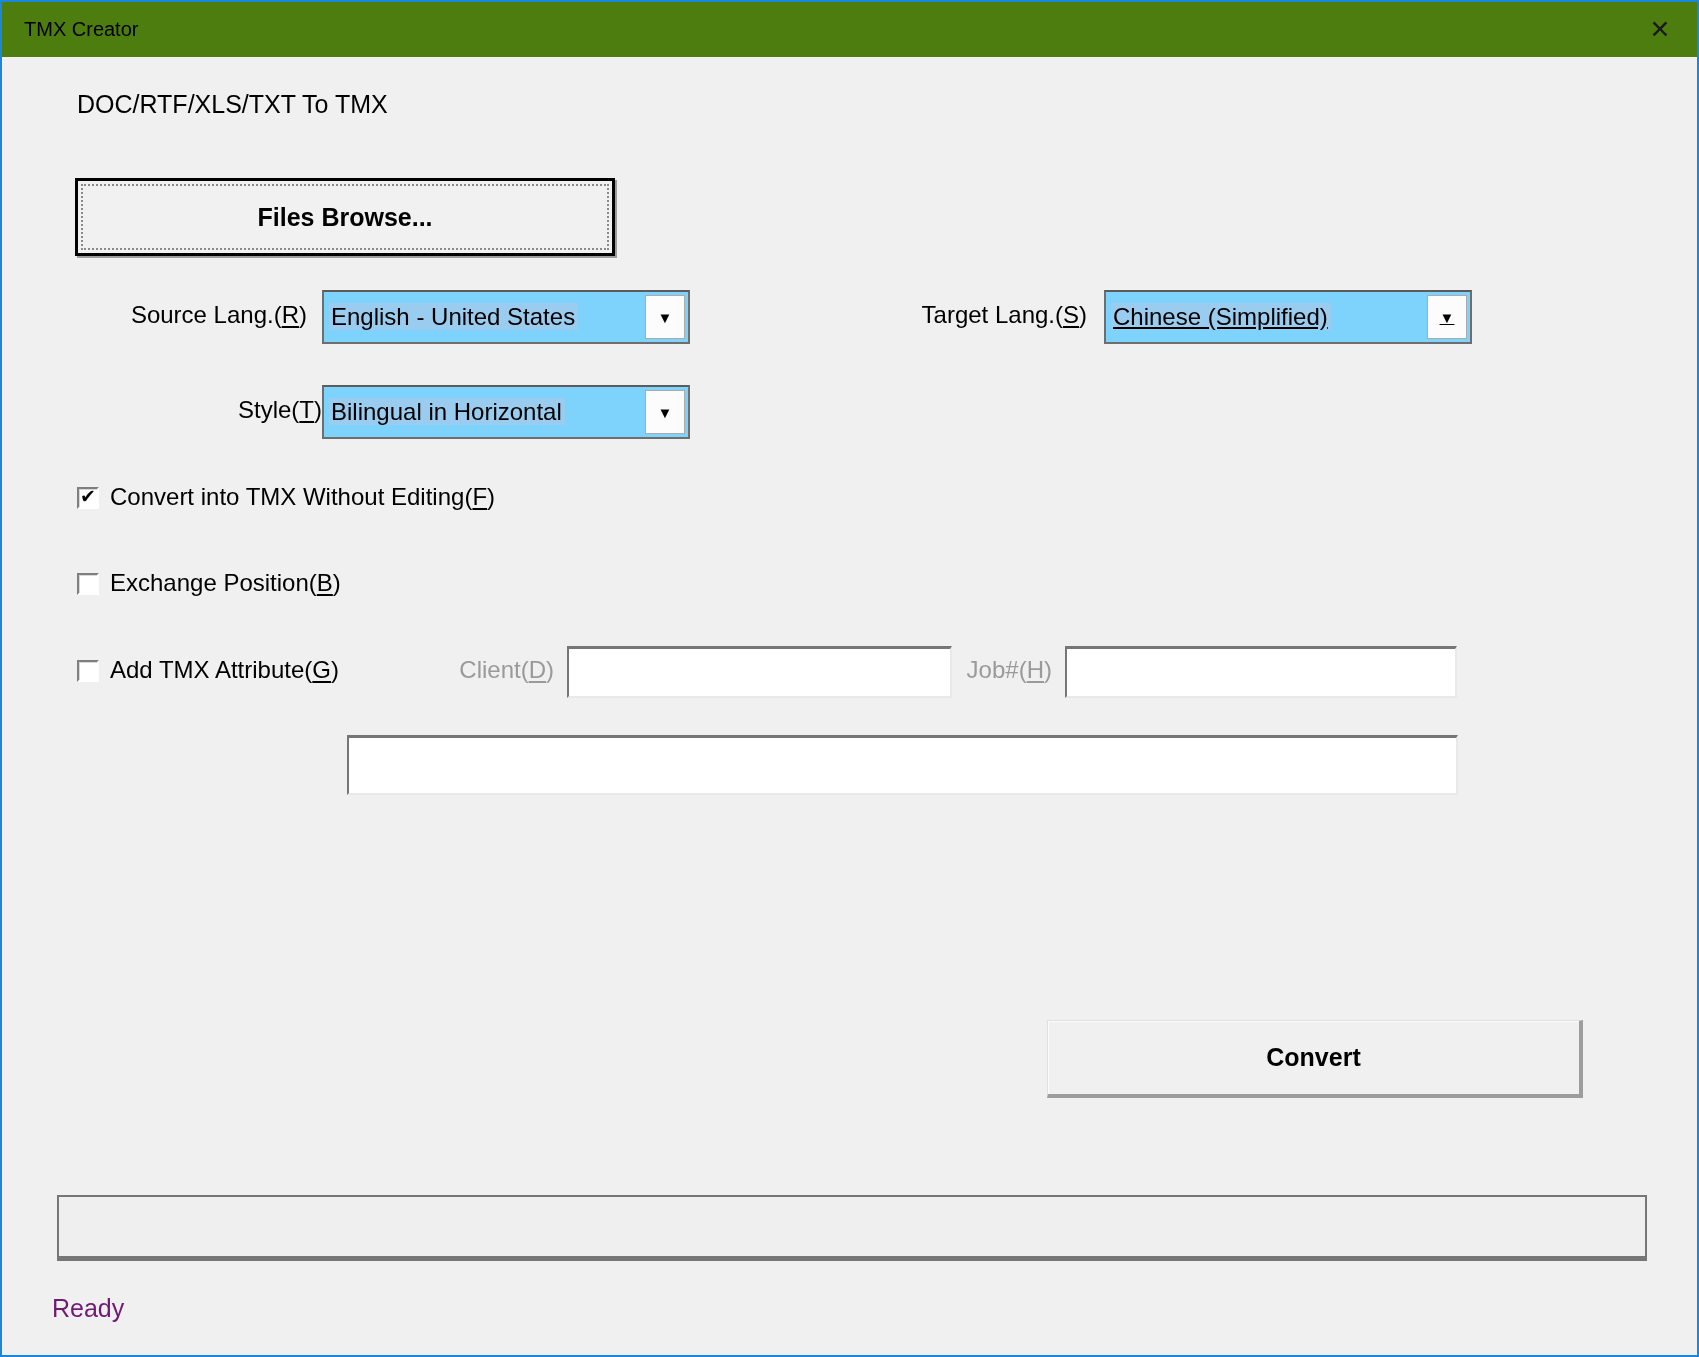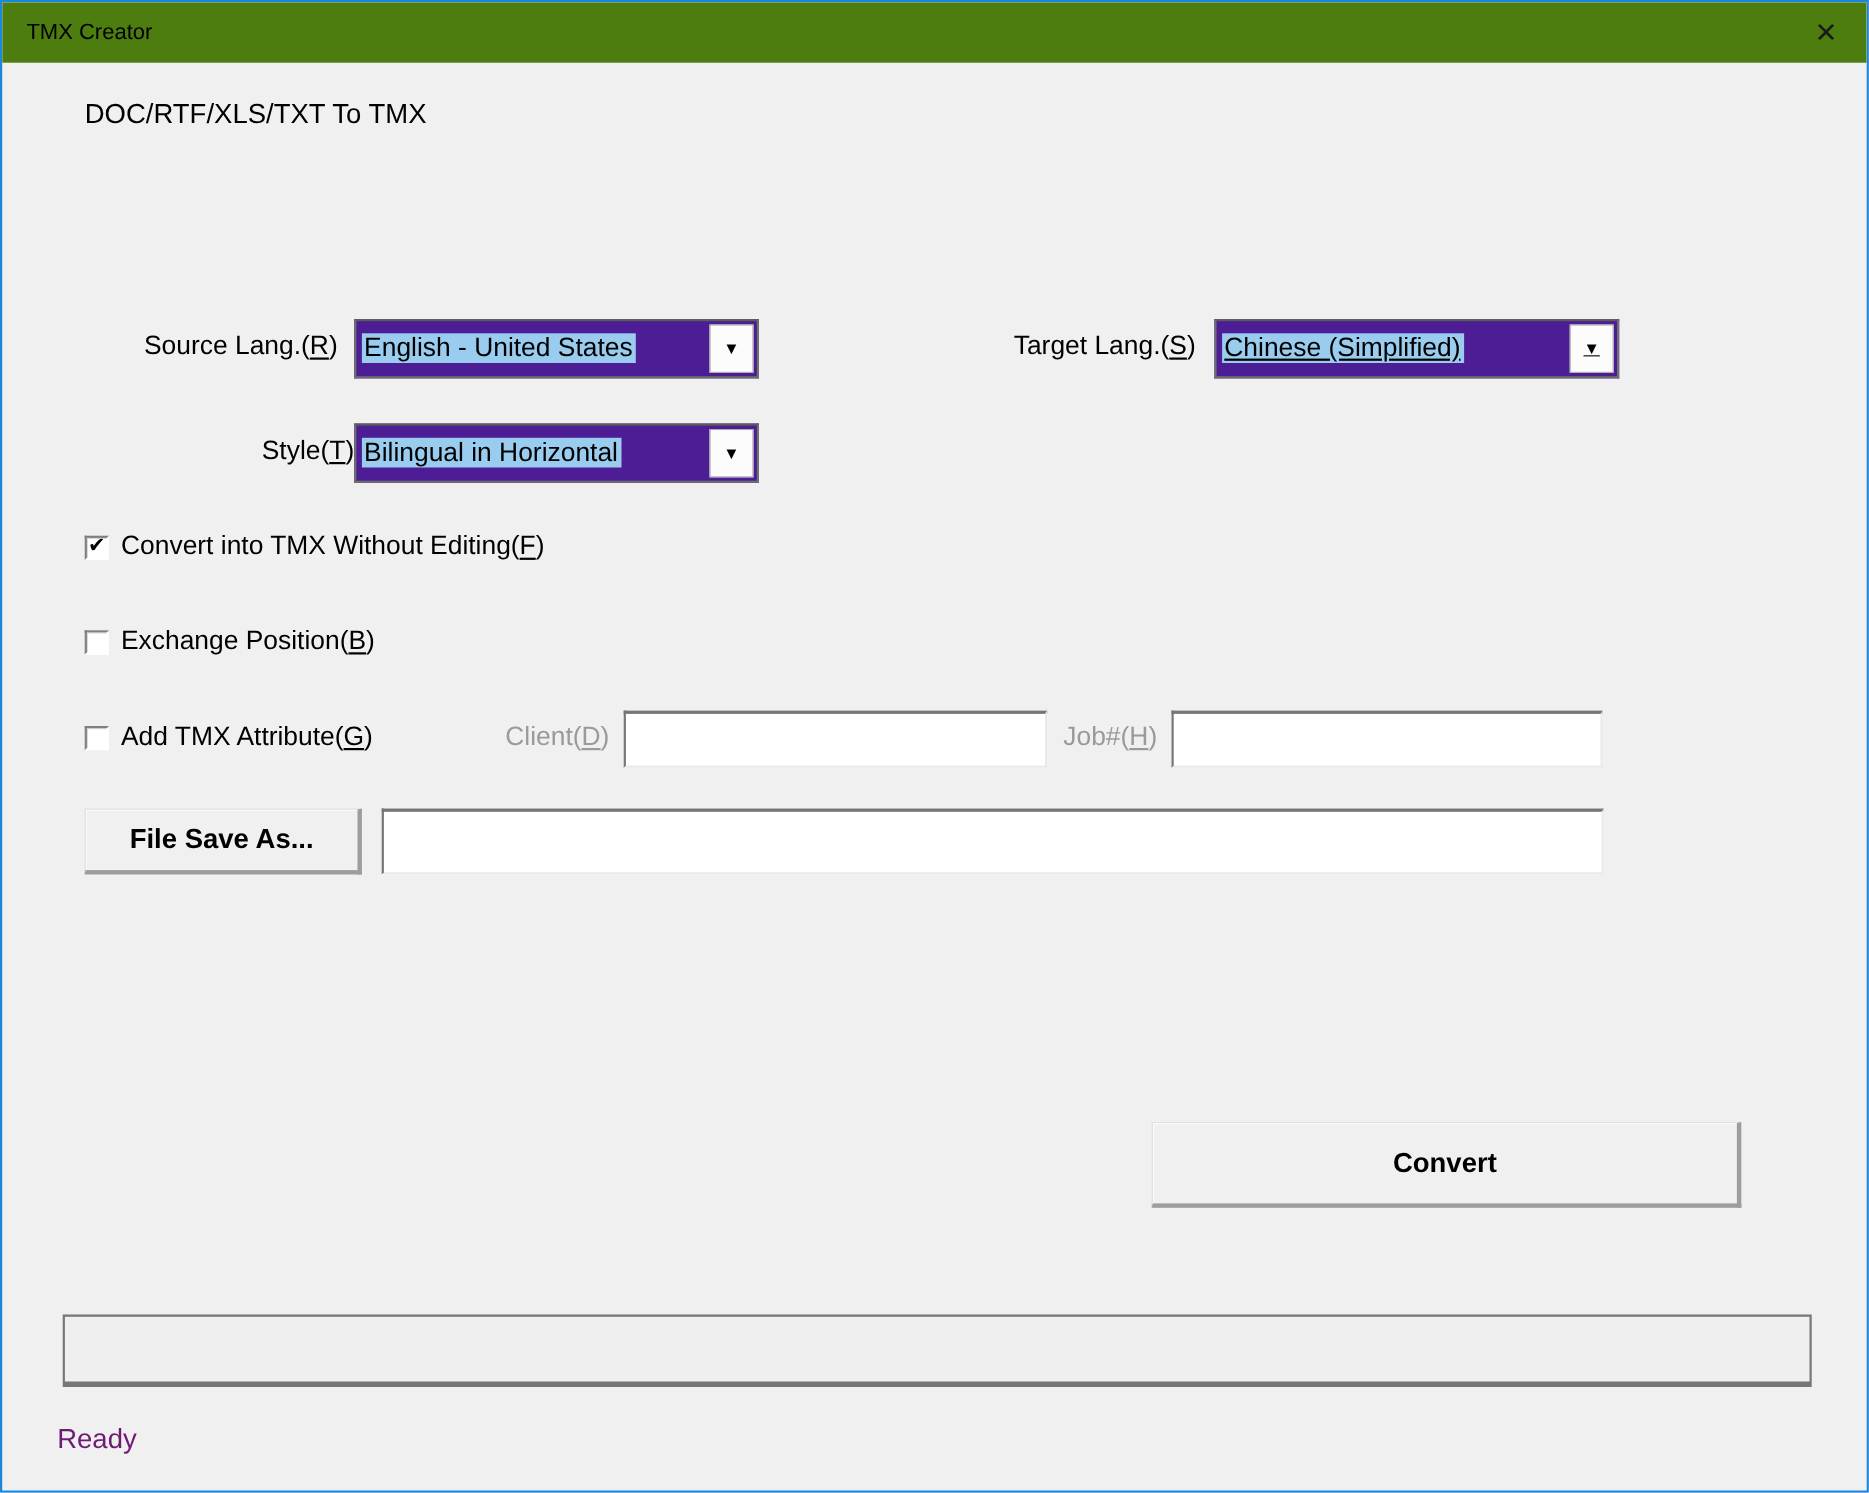--- a/index.html
+++ b/index.html
@@ -52,21 +52,21 @@
   .lbl {
     position:absolute; font-size:24px; color:#000; white-space:nowrap;
   }
   .lbl.right { text-align:right; }
   .lbl.gray { color:#9a9a9a; }
   u { text-decoration:underline; text-underline-offset:3px; }
 
   
   .combo {
     position:absolute; width:368px; height:54px;
-    background:#4c1d95;
+    background:#7dd3fc;
     border:2px solid #6e6e6e;
     border-top-color:#5c5c5c;
     display:flex; align-items:stretch; padding:3px;
   }
   .combo .val {
     flex:1; overflow:hidden; white-space:nowrap;
     font-size:24px; line-height:44px; color:#000; padding-left:2px;
   }
   .combo .val span { background:#99ccee; padding:0 3px 0 2px; }
   .combo .arrow-btn {
@@ -133,20 +133,23 @@
 
   <div class="titlebar">
     <div class="title">TMX Creator</div>
     <div class="close-btn">
       <span>✕</span>
     </div>
   </div>
 
   <div class="heading">DOC/RTF/XLS/TXT To TMX</div>
 
+  <div class="default-btn">
+    <div class="focus-inner">Files Browse...</div>
+  </div>
 
   <div class="lbl right" style="left:60px; top:299px; width:245px;">Source Lang.(<u>R</u>)</div>
   <div class="combo" style="left:320px; top:288px;">
     <div class="val">
       <span>English - United States</span>
     </div>
     <div class="arrow-btn">
       <span>▼</span>
     </div>
   </div>
@@ -189,23 +192,20 @@
   <div class="lbl right gray" style="left:400px; top:654px; width:152px;">Client(<u>D</u>)</div>
   <div class="sunken" style="left:565px; top:644px; width:385px; height:52px;">
     <input type="text" value="" style="">
   </div>
 
   <div class="lbl right gray" style="left:950px; top:654px; width:100px;">Job#(<u>H</u>)</div>
   <div class="sunken" style="left:1063px; top:644px; width:392px; height:52px;">
     <input type="text" value="" style="">
   </div>
 
-  <div class="raised-btn" style="left:75px; top:733px; width:252px; height:60px;">
-    <span>File Save As...</span>
-  </div>
   <div class="sunken" style="left:345px; top:733px; width:1111px; height:60px;">
     <input type="text" value="" style="">
   </div>
 
   <div class="raised-btn" style="left:1045px; top:1018px; width:536px; height:78px;">
     <span>Convert</span>
   </div>
 
   <div class="progress">
     <div class="fill" style="width: 0%;"></div>

